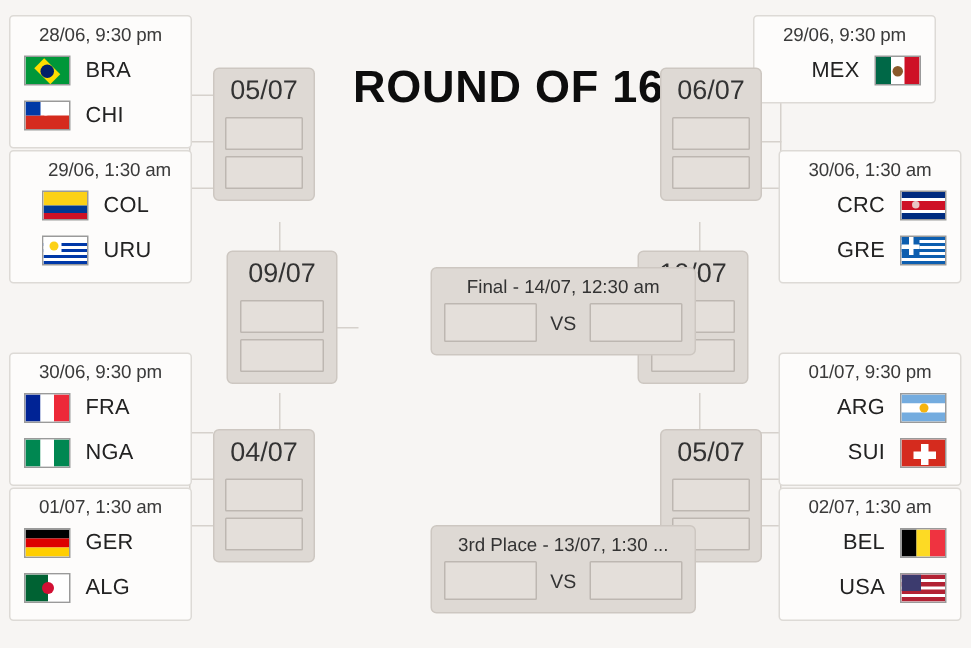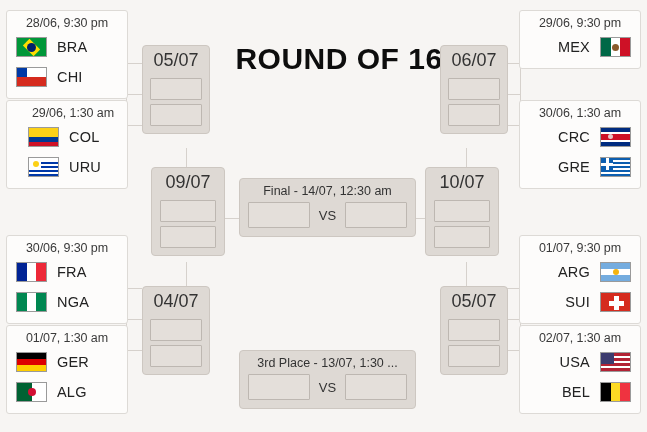--- a/index.html
+++ b/index.html
@@ -88,20 +88,21 @@
     border-radius: 1px;
   }
 
   
   .bigmatch {
     position: absolute;
     background: #ded9d4;
     border: 1px solid #cdc7c1;
     border-radius: 4px;
     padding: 5px 8px 8px 8px;
+    margin-left: 48px;
   }
   .bigmatch-title {
     font-size: 12.5px;
     color: #333;
     text-align: center;
     padding-bottom: 4px;
     white-space: nowrap;
     overflow: hidden;
   }
   .bigmatch-row {
@@ -248,21 +249,21 @@
     <div class="team-row">
       <span class="flag">
         <i style="left:0;top:0;width:50%;height:100%;background:#006233;"></i>
         <i style="left:50%;top:0;width:50%;height:100%;background:#fff;"></i>
         <i style="left:50%;top:50%;width:8px;height:8px;margin-left:-4px;margin-top:-4px;background:#D21034;border-radius:50%;"></i>
       </span>
       <span class="team-name">ALG</span>
     </div>
   </div>
 
-  <div class="r16 right" style="left:519px; top:10px;">
+  <div class="r16 right" style="left:502px; top:10px;">
     <div class="r16-date">29/06, 9:30 pm</div>
     <div class="team-row">
       <span class="team-name">MEX</span>
       <span class="flag v3">
         <i style="background:#006847;"></i>
           <i style="background:#fff;"></i>
           <i style="background:#CE1126;"></i>
         <i style="left:50%;top:50%;width:7px;height:7px;margin-left:-3.5px;margin-top:-3.5px;background:#8a5a2b;border-radius:50%;"></i>
       </span>
     </div>
@@ -313,38 +314,38 @@
         <i style="left:0;top:0;width:100%;height:100%;background:#D52B1E;"></i>
         <i style="left:13px;top:3px;width:5px;height:14px;background:#fff;"></i>
         <i style="left:8px;top:7.5px;width:15px;height:5px;background:#fff;"></i>
       </span>
     </div>
   </div>
 
   <div class="r16 right" style="left:519px; top:325px;">
     <div class="r16-date">02/07, 1:30 am</div>
     <div class="team-row">
+      <span class="team-name">BEL</span>
+      <span class="flag v3">
+        <i style="background:#000;"></i>
+          <i style="background:#FDDA24;"></i>
+          <i style="background:#EF3340;"></i>
+      </span>
+    </div>
+    <div class="team-row">
       <span class="team-name">USA</span>
       <span class="flag">
         <i style="left:0;top:0;width:100%;height:100%;background:#fff;"></i>
         <i style="left:0;top:0;width:100%;height:14.2%;background:#B22234;"></i>
         <i style="left:0;top:28.4%;width:100%;height:14.2%;background:#B22234;"></i>
         <i style="left:0;top:56.8%;width:100%;height:14.2%;background:#B22234;"></i>
         <i style="left:0;top:85.2%;width:100%;height:14.2%;background:#B22234;"></i>
         <i style="left:0;top:0;width:13px;height:11px;background:#3C3B6E;"></i>
       </span>
     </div>
-    <div class="team-row">
-      <span class="team-name">BEL</span>
-      <span class="flag v3">
-        <i style="background:#000;"></i>
-          <i style="background:#FDDA24;"></i>
-          <i style="background:#EF3340;"></i>
-      </span>
-    </div>
   </div>
 
   <div class="stage" style="left:142px; top:45px; width:68px;">
     <div class="stage-date">05/07</div>
     <div class="slot" style="width:52px;"></div>
     <div class="slot" style="width:52px;"></div>
   </div>
 
   <div class="stage" style="left:142px; top:286px; width:68px;">
     <div class="stage-date">04/07</div>

